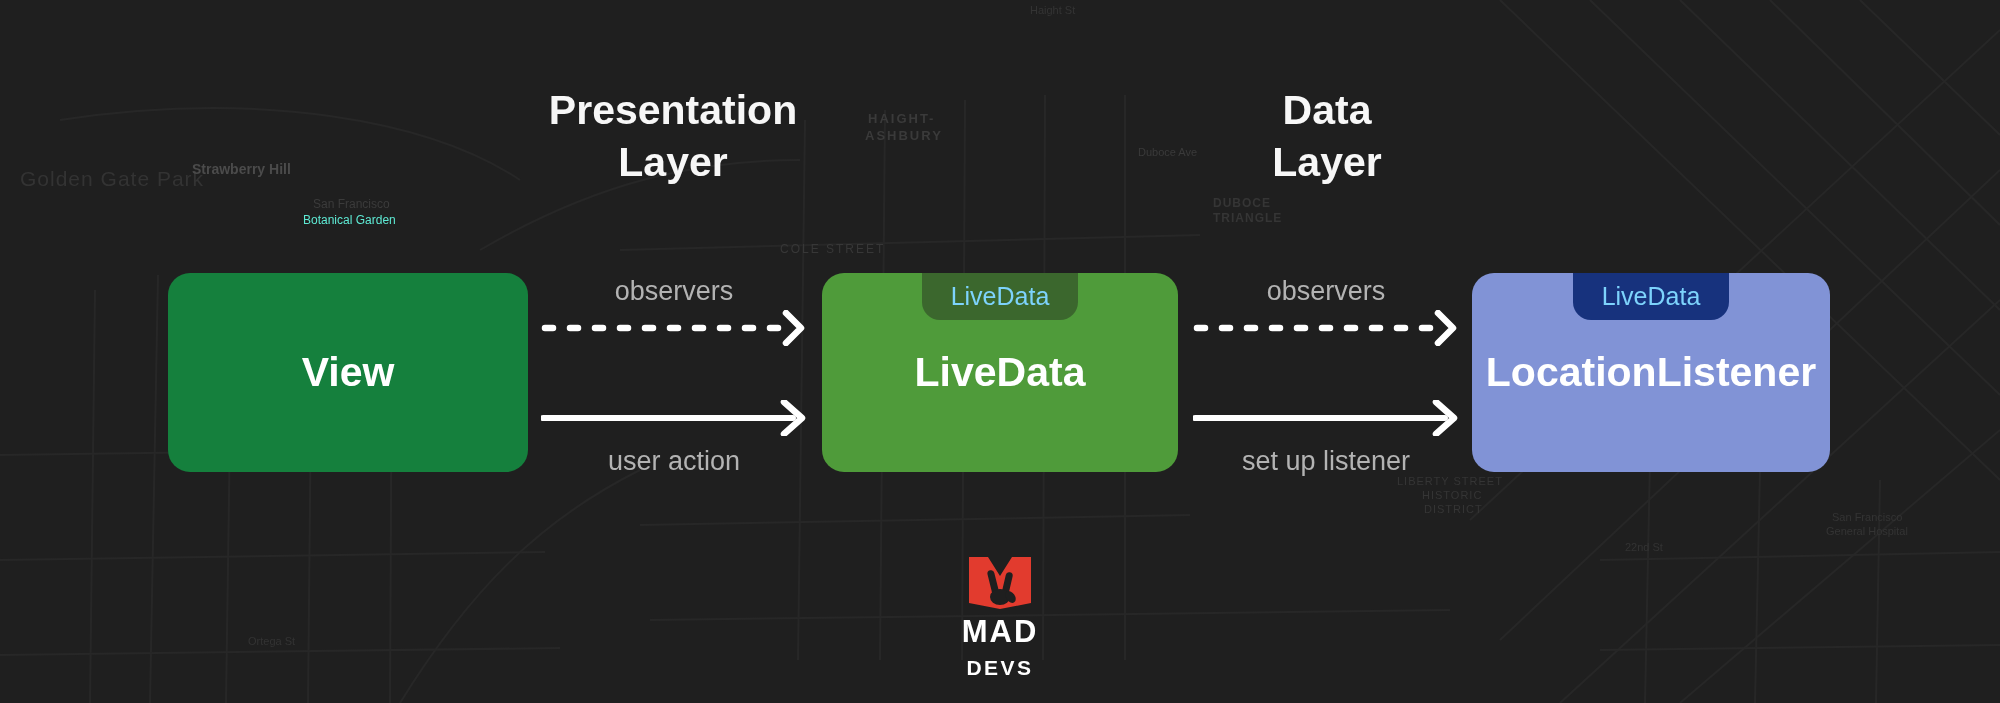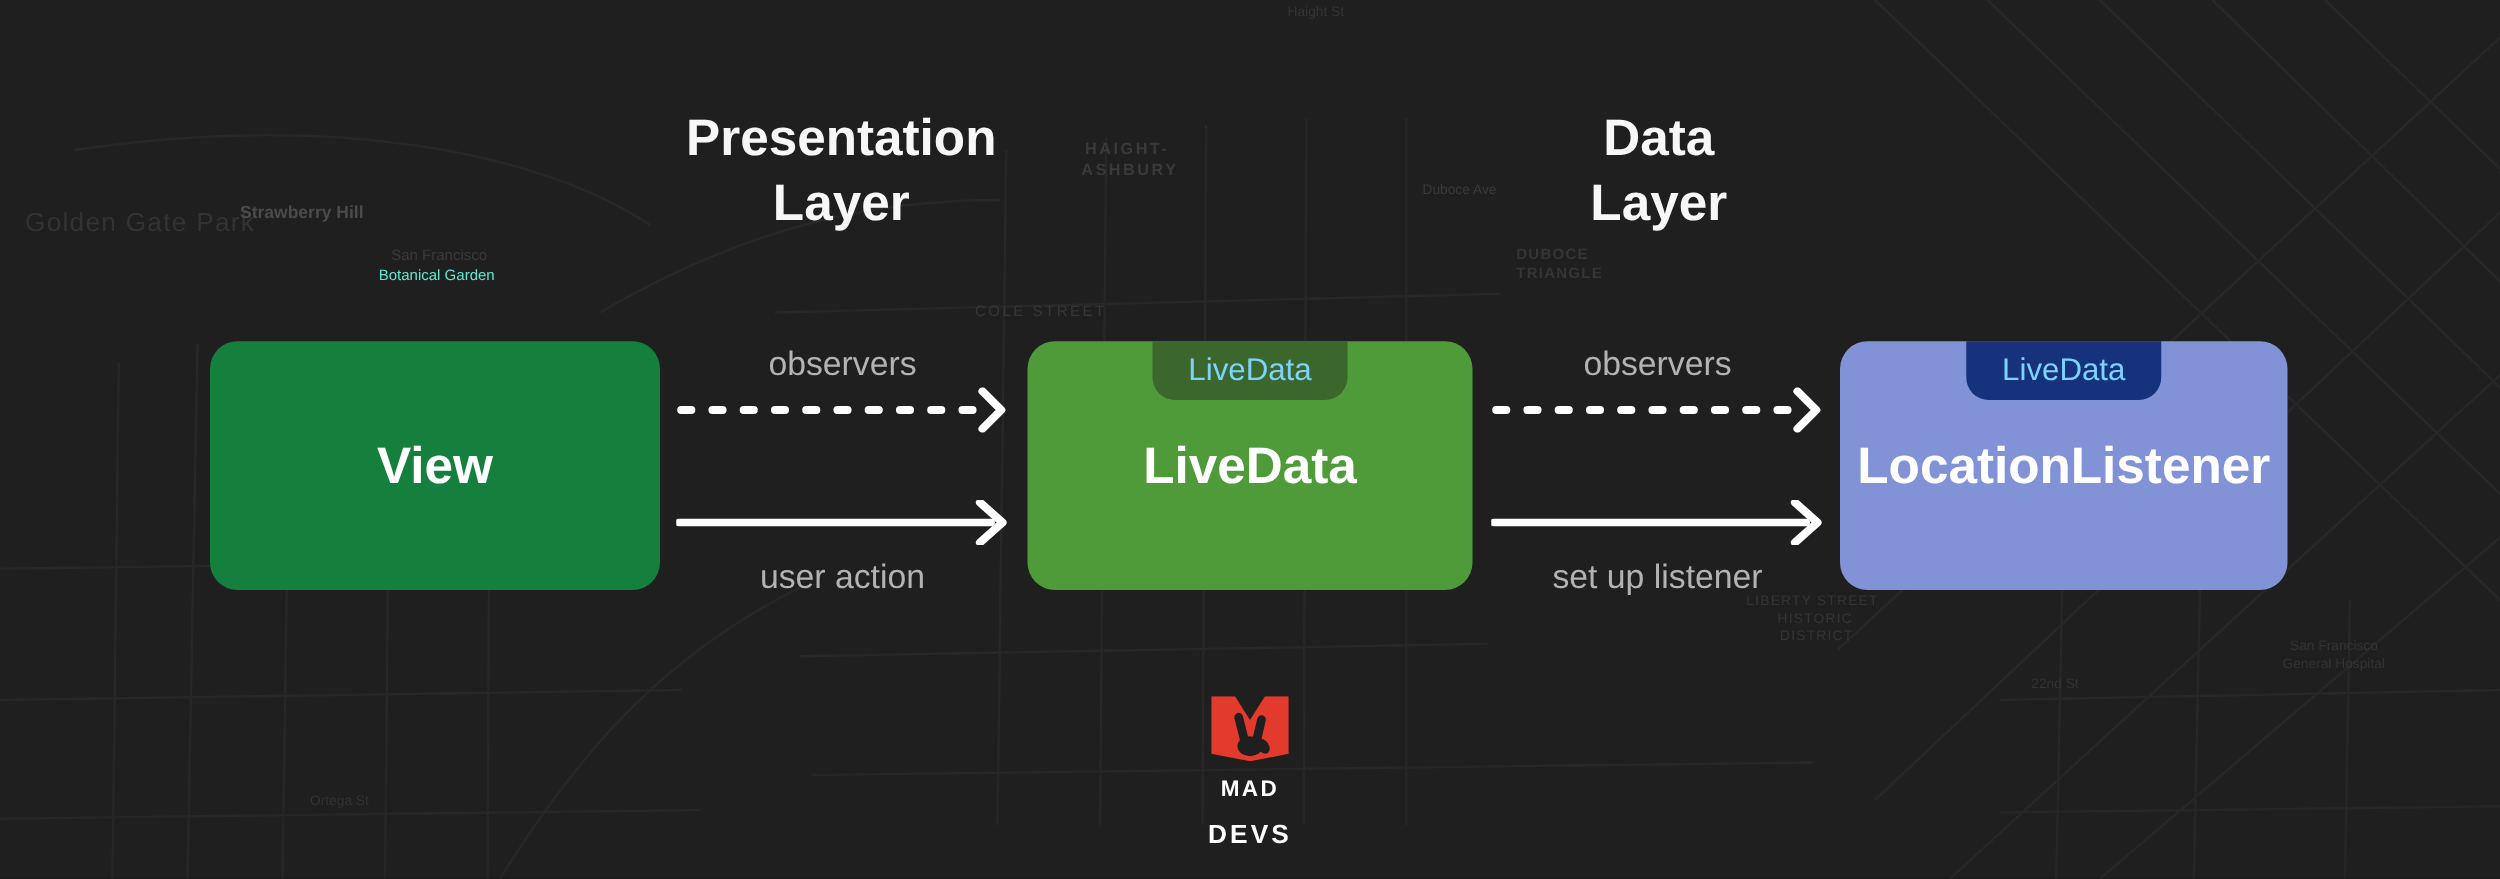--- a/index.html
+++ b/index.html
@@ -67,21 +67,21 @@
     color:#b3b3b3; font-size:27px;
   }
   .lbl-top    { top:276px; }
   .lbl-bottom { top:446px; }
   .lbl-left   { left:541px; }
   .lbl-right  { left:1193px; }
 
   
   .logo { position:absolute; left:900px; top:557px; width:200px; text-align:center; }
   .logo-emblem { display:block; margin:0 auto; }
-  .logo-word-1 { color:#ffffff; font-weight:bold; font-size:18px; letter-spacing:2px; line-height:27px; margin-top:9px; }
+  .logo-word-1 { color:#ffffff; font-weight:bold; font-size:31px; letter-spacing:2px; line-height:27px; margin-top:9px; }
   .logo-word-2 { color:#ffffff; font-weight:bold; font-size:21px; letter-spacing:2.5px; line-height:21px; margin-top:12px; }
 </style>
 </head>
 <body>
 
 <div class="stage">
 
   <svg class="map-svg" width="2000" height="703">
     <g stroke="#292929" stroke-width="2" fill="none" opacity="0.8">
 

